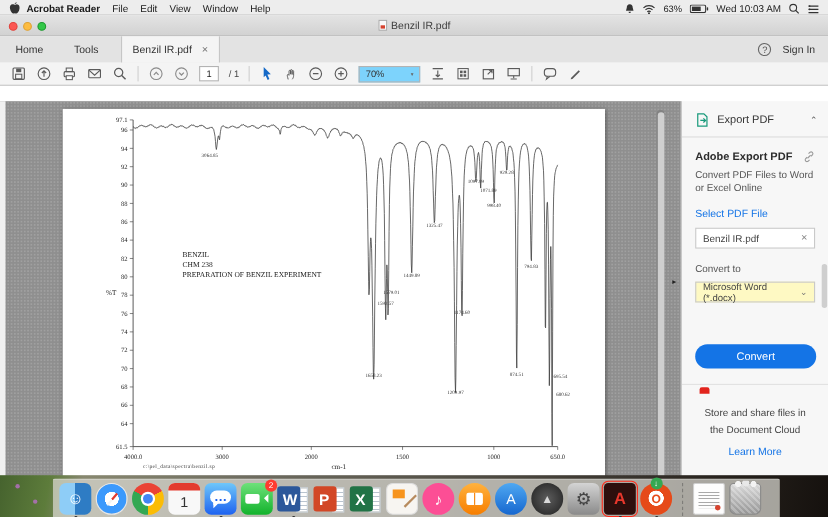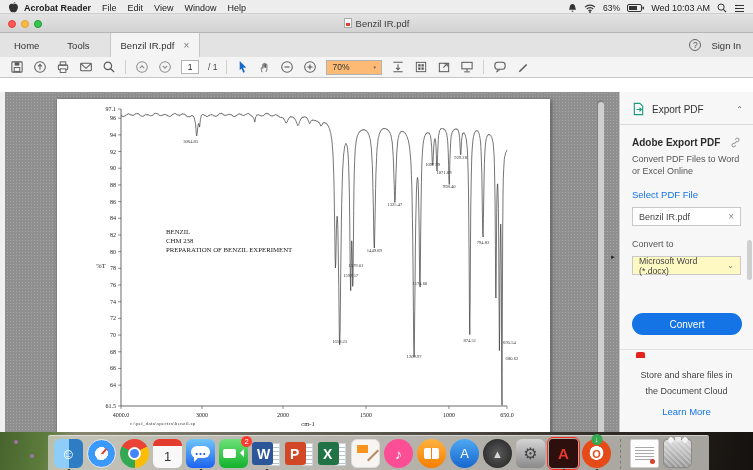--- a/index.html
+++ b/index.html
@@ -34,21 +34,21 @@
   .tab-right{margin-left:auto;display:flex;align-items:center;gap:10px;padding-right:12px;}
   .help-circle{width:12px;height:12px;border:1px solid #666;border-radius:50%;font-size:8.5px;display:flex;align-items:center;justify-content:center;color:#555;}
   .signin{color:#333;}
 
   
   .toolbar{position:absolute;top:57px;left:0;right:0;height:21px;background:#f4f4f4;border-bottom:1px solid #c6c6c6;display:flex;align-items:center;gap:9px;padding:0 10px;}
   .tbtn{display:flex;align-items:center;}
   .tsep{width:1px;height:14px;background:#cfcfcf;}
   .pagebox{width:18px;height:14px;border:1px solid #b3b3b3;background:#fff;font-size:8.5px;text-align:center;padding:0;color:#222;}
   .pagetotal{font-size:8.5px;color:#444;}
-  .zoombox{height:15px;border:1px solid #b3b3b3;background:#fdba74;display:flex;align-items:center;gap:24px;padding:0 5px;font-size:8.5px;color:#333;text-align:right;}
+  .zoombox{height:15px;border:1px solid #b3b3b3;background:#7dd3fc;display:flex;align-items:center;gap:24px;padding:0 5px;font-size:8.5px;color:#333;text-align:right;}
   .caret{font-size:5px;color:#666;}
 
   
   .main{position:absolute;top:92px;left:0;right:0;height:398px;}
   .docpane{position:absolute;left:0;top:0;bottom:0;width:619px;background-color:#8f8f8f;background-image:radial-gradient(rgba(255,255,255,.22) .5px,transparent .6px);background-size:3px 3px;}
   .edge-strip{position:absolute;left:0;top:0;bottom:0;width:5px;background:#f0f0f0;}
   .pdf-page{position:absolute;left:57px;top:7px;width:493px;height:342px;background:#fff;box-shadow:1px 1px 4px rgba(0,0,0,.45);}
   #spec text{font-family:"Liberation Serif",serif;}
   .vscroll{position:absolute;left:597px;top:8px;bottom:8px;width:7px;background:#828282;border-radius:4px;}
   .vthumb{position:absolute;left:0.5px;top:2px;width:6px;height:96%;background:#cfcfcf;border-radius:3px;}

